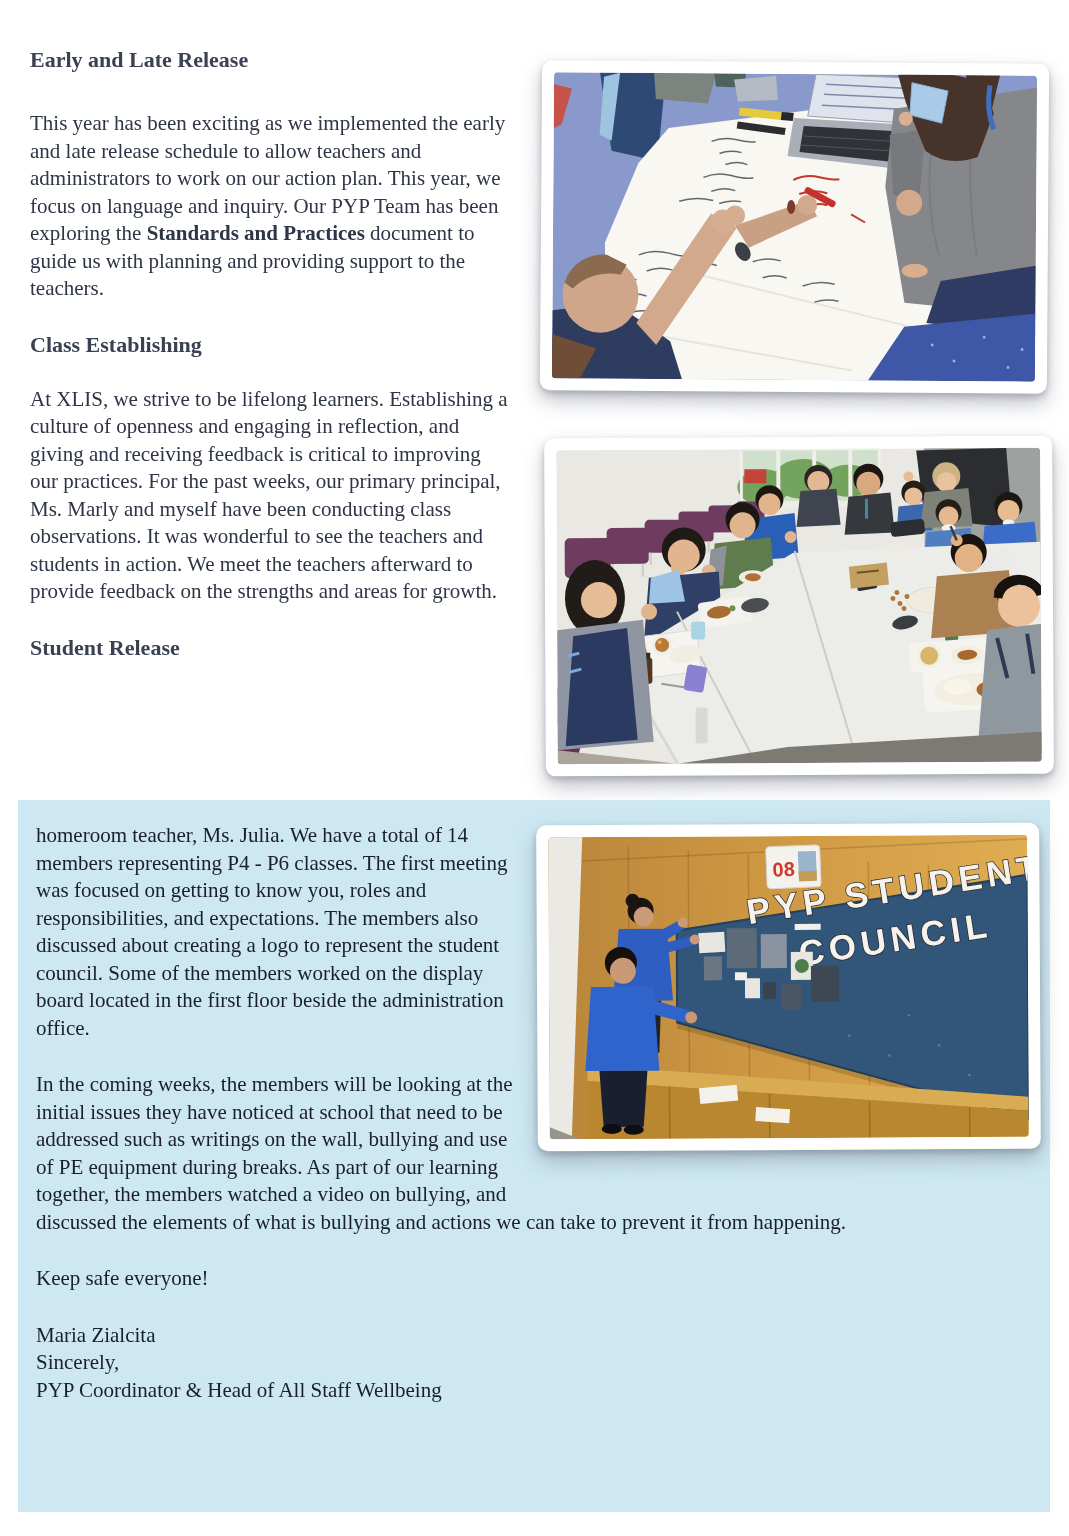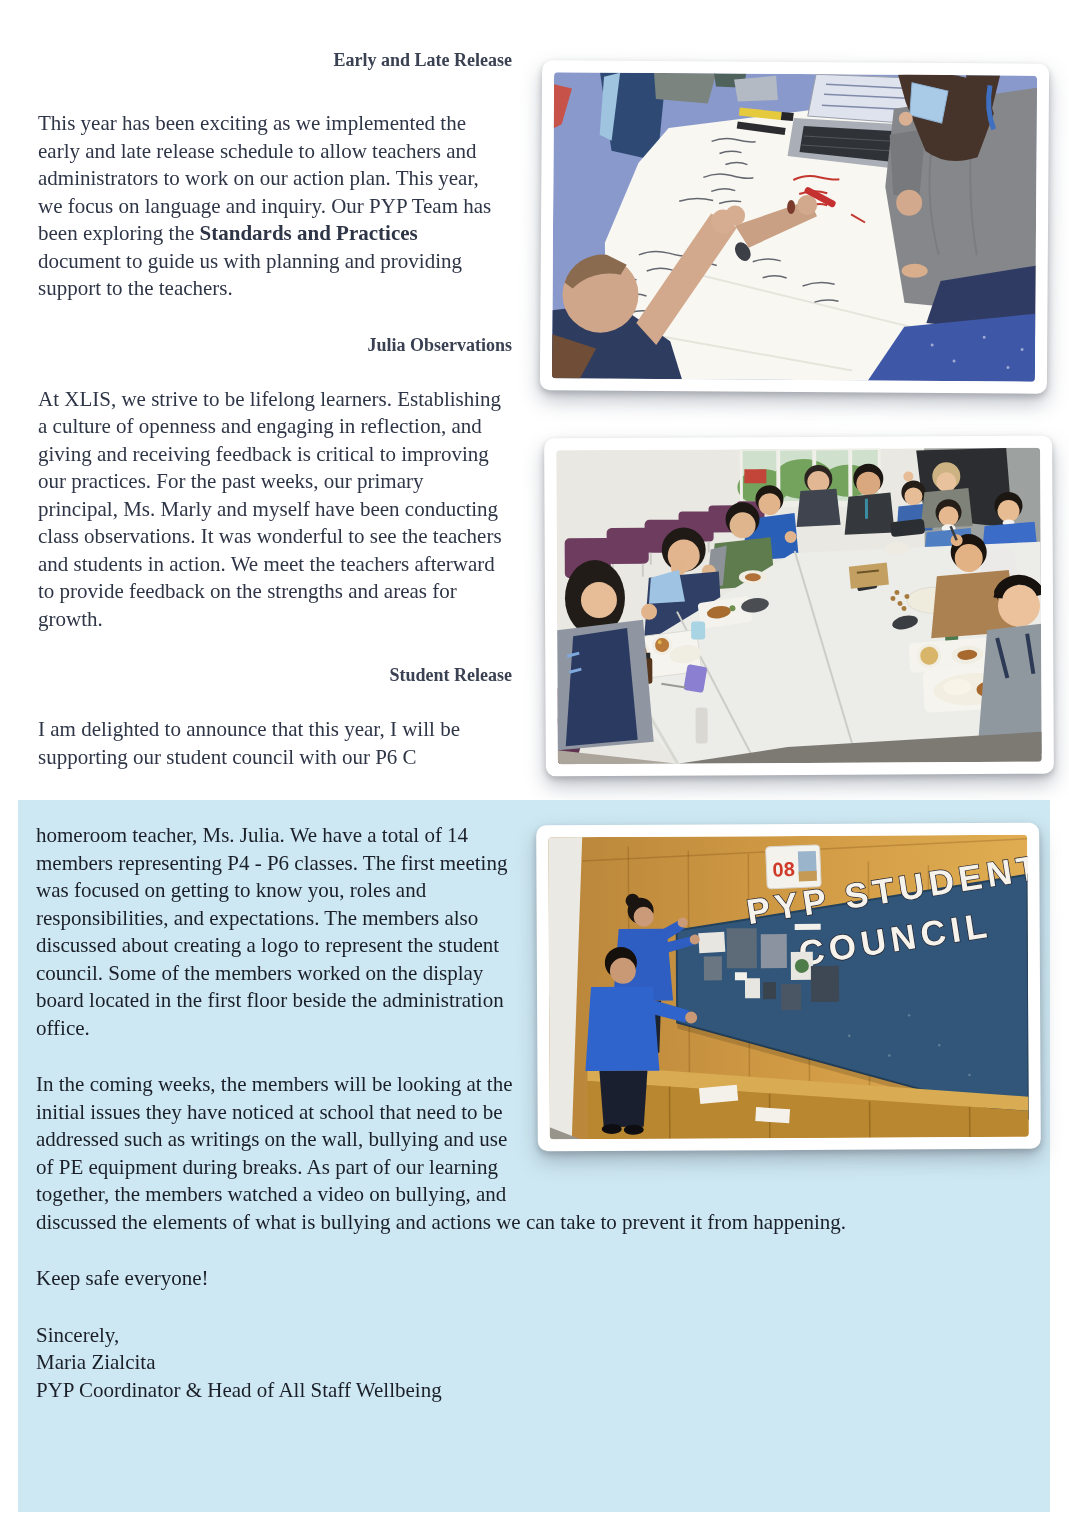--- a/index.html
+++ b/index.html
@@ -8,25 +8,25 @@
     background:#ffffff;
     font-family:"Liberation Serif","DejaVu Serif",serif;
     color:#2d3344;
   }
   
   .col{
     position:absolute;left:30px;top:46px;width:482px;
     font-size:21px;line-height:27.5px;color:#2e3546;
   }
   .col h2{
-    font-size:18px;line-height:28px;font-weight:bold;text-align:right;
+    font-size:22px;line-height:28px;font-weight:bold;text-align:left;
     color:#3a4152;margin:28px 0 27px;
   }
   .col h2.first{margin:0 0 36px;}
-  .col p{margin:8px;}
+  .col p{margin:0;}
   
   .panel{
     position:absolute;left:18px;top:800px;width:1032px;height:712px;
     background:#cde8f2;box-sizing:border-box;
     padding:22px 10px 0 18px;
     font-size:21px;line-height:27.5px;color:#1b1f29;
   }
   .panel p{margin:0 0 29px;}
   .panel p.sig{margin:0;}
   
@@ -40,24 +40,23 @@
   #photo3{float:right;margin:2px 0 45px 10px;transform:rotate(-.3deg);}
   .board-title{font-family:"Liberation Sans","DejaVu Sans",sans-serif;font-weight:bold;letter-spacing:5px;}
   .sign-num{font-family:"Liberation Sans","DejaVu Sans",sans-serif;font-weight:bold;}
 </style>
 </head>
 <body>
 
 <div class="col">
   <h2 class="first">Early and Late Release</h2>
   <p><span>This year has been exciting as we implemented the early and late release schedule to allow teachers and administrators to work on our action plan. This year, we focus on language and inquiry. Our PYP Team has been exploring the </span><b>Standards and Practices</b><span> document to guide us with planning and providing support to the teachers.</span></p>
-  <h2>Julia Observations</h2>
+  <h2>Class Establishing</h2>
   <p>At XLIS, we strive to be lifelong learners. Establishing a culture of openness and engaging in reflection, and giving and receiving feedback is critical to improving our practices. For the past weeks, our primary principal, Ms. Marly and myself have been conducting class observations. It was wonderful to see the teachers and students in action. We meet the teachers afterward to provide feedback on the strengths and areas for growth.</p>
   <h2>Student Release</h2>
-  <p>I am delighted to announce that this year, I will be supporting our student council with our P6 C</p>
 </div>
 
 <div class="photo" id="photo1">
 <svg width="483" height="306" viewBox="0 0 483 306">
   <rect width="483" height="306" fill="#8a99cb"></rect>
   <polygon points="0,12 18,16 8,52 0,56" fill="#c7524a"></polygon>
 
   <g>
     <polygon points="46,0 112,0 104,88 58,78" fill="#2e4a74"></polygon>
     <polygon points="50,4 66,0 58,68 46,62" fill="#9ec4e0"></polygon>
@@ -409,16 +408,16 @@
       <polygon points="50,234 98,234 94,290 54,290" fill="#191f2e"></polygon>
       <ellipse cx="62" cy="292" rx="10" ry="5" fill="#0e0e12"></ellipse>
           <ellipse cx="84" cy="293" rx="10" ry="5" fill="#0e0e12"></ellipse>
     </g>
     <polygon points="0,290 30,302 0,302" fill="#97948c"></polygon>
   </svg>
   </div>
   <p>homeroom teacher, Ms. Julia. We have a total of 14 members representing P4 - P6 classes. The first meeting was focused on getting to know you, roles and responsibilities, and expectations. The members also discussed about creating a logo to represent the student council. Some of the members worked on the display board located in the first floor beside the administration office.</p>
   <p>In the coming weeks, the members will be looking at the initial issues they have noticed at school that need to be addressed such as writings on the wall, bullying and use of PE equipment during breaks. As part of our learning together, the members watched a video on bullying, and discussed the elements of what is bullying and actions we can take to prevent it from happening.</p>
   <p>Keep safe everyone!</p>
+  <p class="sig">Maria Zialcita</p>
   <p class="sig">Sincerely,</p>
-  <p class="sig">Maria Zialcita</p>
   <p class="sig">PYP Coordinator &amp; Head of All Staff Wellbeing</p>
 </div>
 
 </body></html>

